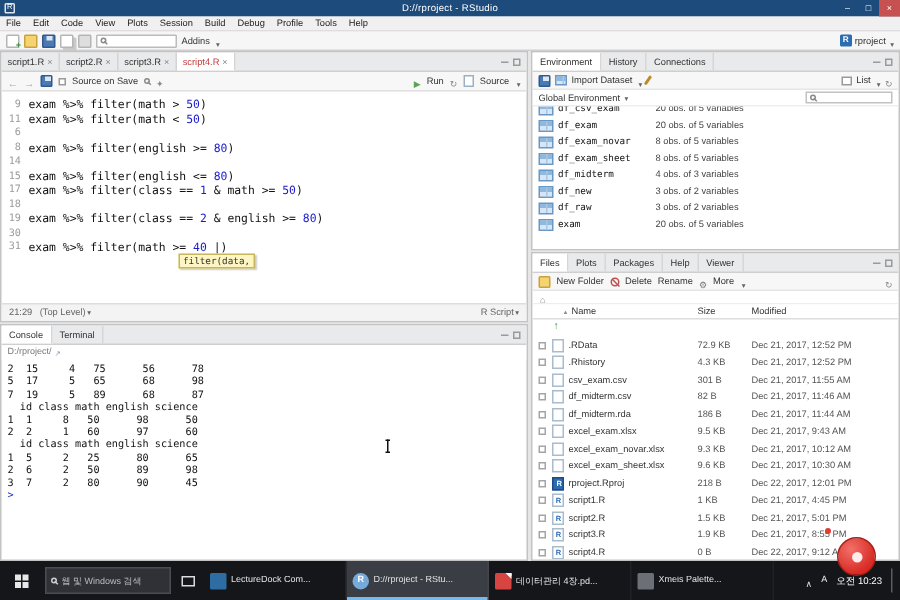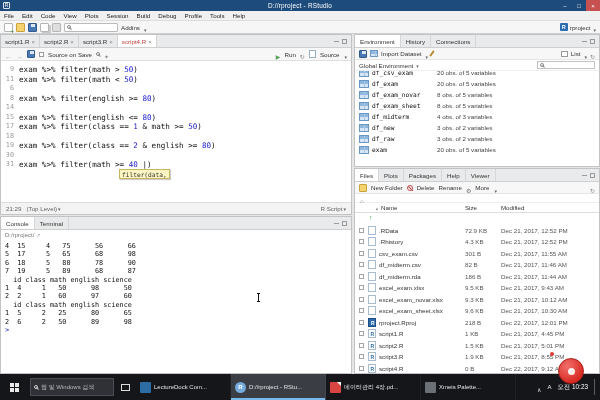--- a/index.html
+++ b/index.html
@@ -318,30 +318,30 @@
     <span class="pane-btns">
       <span class="pmin"></span>
       <span class="pbox"></span>
     </span>
   </div>
   <div class="console-path">
     <span>D:/rproject/</span>
     <span class="golink"></span>
   </div>
   <div class="console-body" id="console-mount">
-      <div class="cline output">4  15     4   75      56      66</div>
+      <div class="cline output">2  15     4   75      56      78</div>
       <div class="cline output">5  17     5   65      68      98</div>
-      <div class="cline output">6  18     5   80      78      90</div>
       <div class="cline output">7  19     5   89      68      87</div>
       <div class="cline output">  id class math english science</div>
-      <div class="cline output">1  4     1   50      98      50</div>
+      <div class="cline output">1  1     8   50      98      50</div>
       <div class="cline output">2  2     1   60      97      60</div>
       <div class="cline output">  id class math english science</div>
       <div class="cline output">1  5     2   25      80      65</div>
       <div class="cline output">2  6     2   50      89      98</div>
+      <div class="cline output">3  7     2   80      90      45</div>
       <div class="cline input">&gt; </div>
     </div>
 </div>
 
 <div class="pane" id="env-pane">
   <div class="tabstrip">
     <span id="env-tabs" style="display:flex">
         <span class="ptab active">Environment</span>
         <span class="ptab">History</span>
         <span class="ptab">Connections</span>

